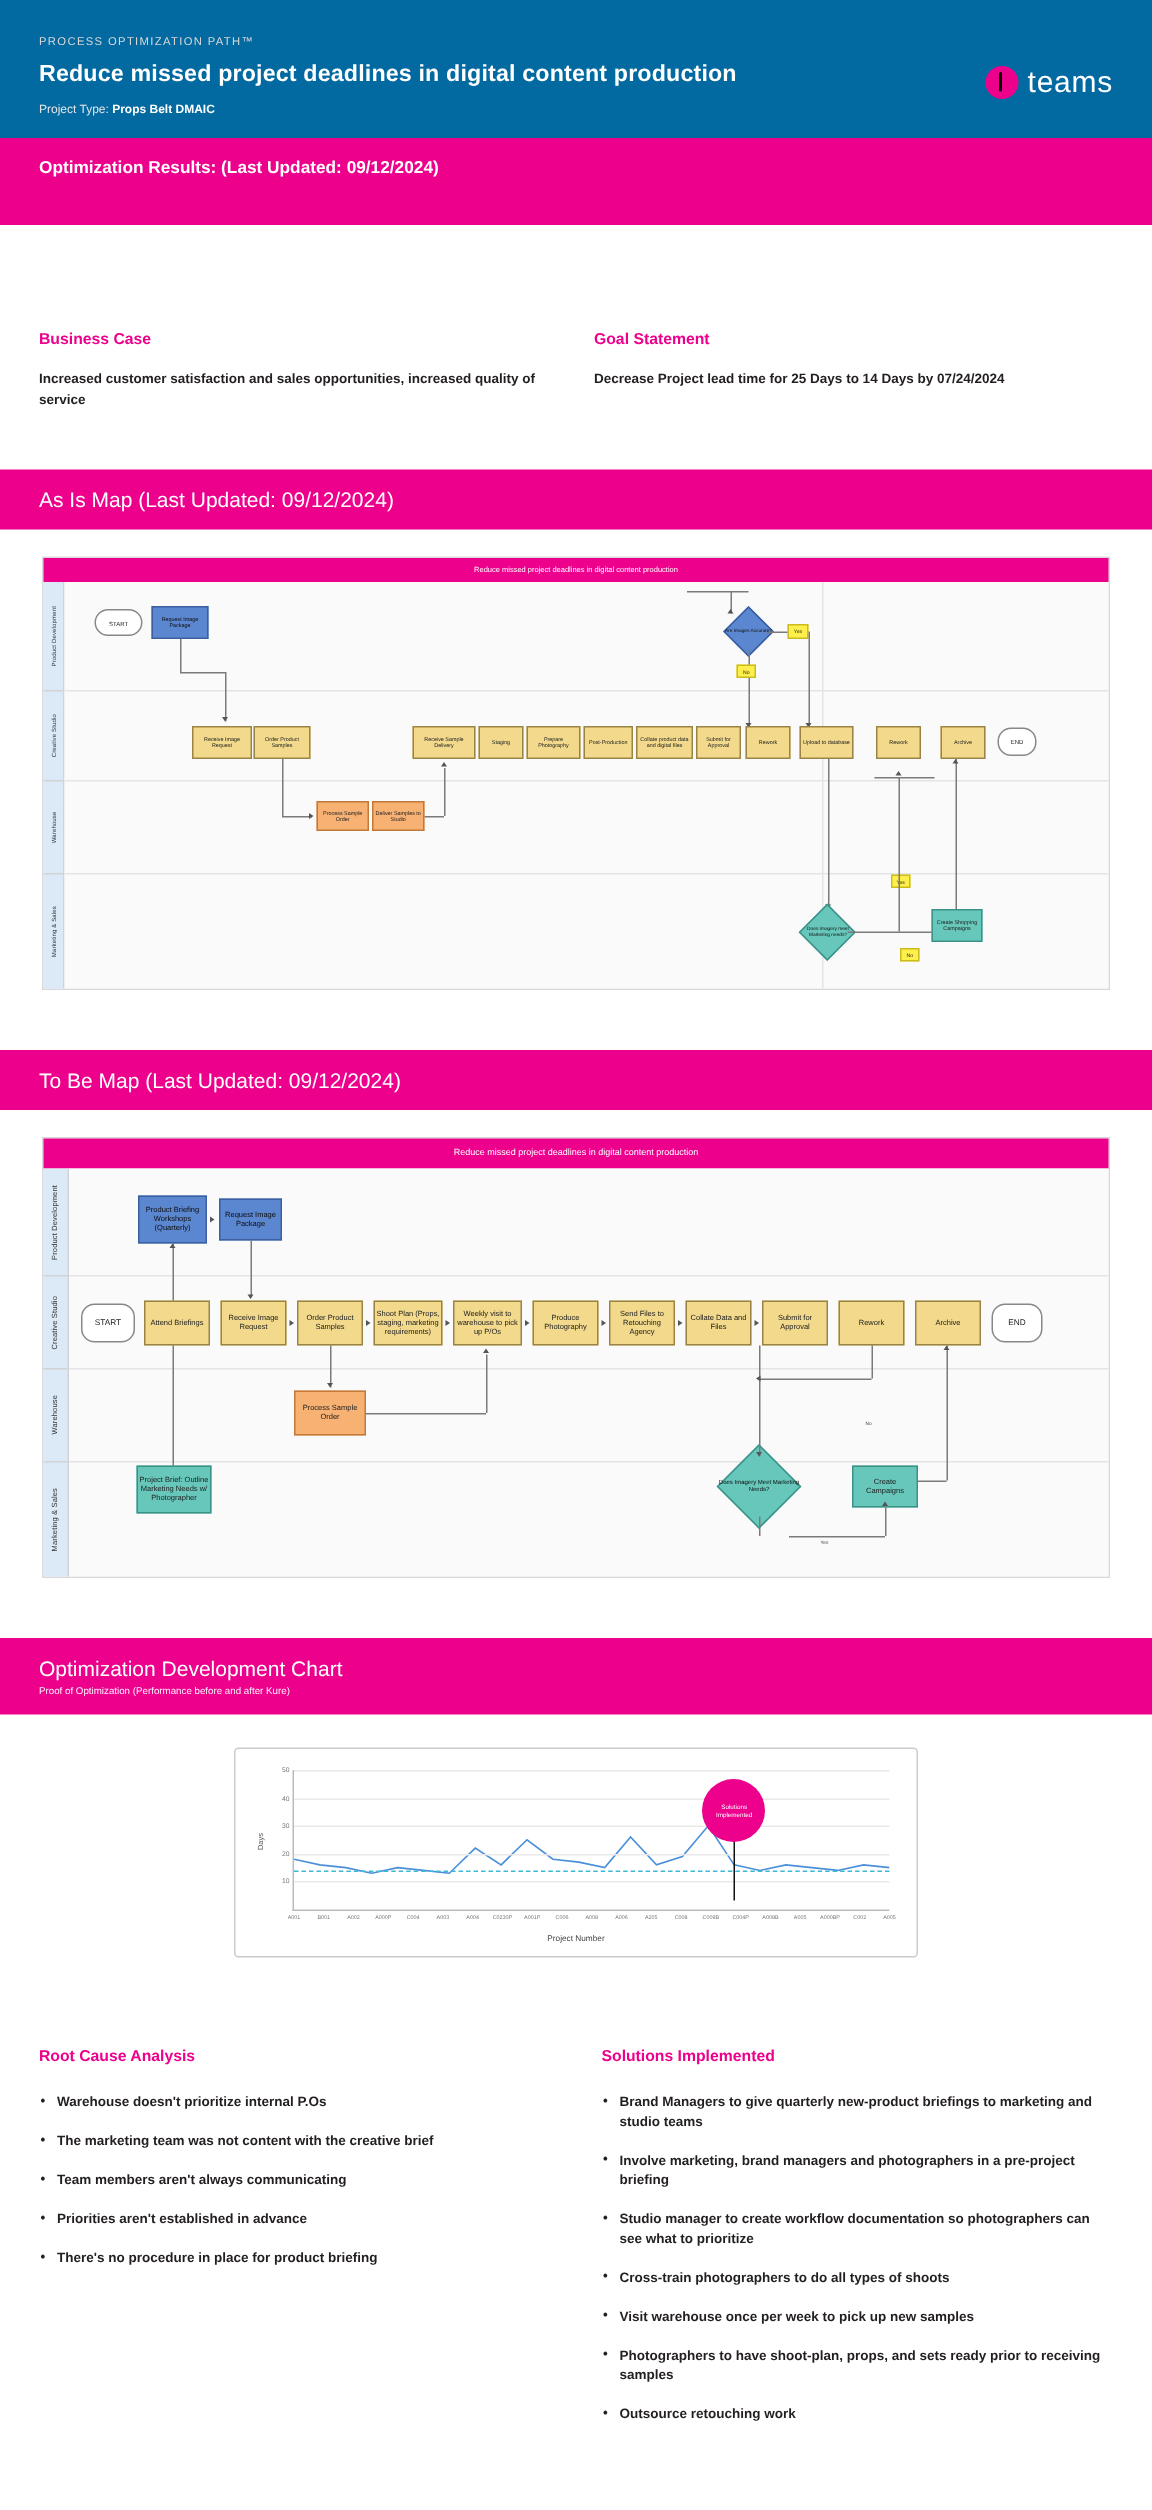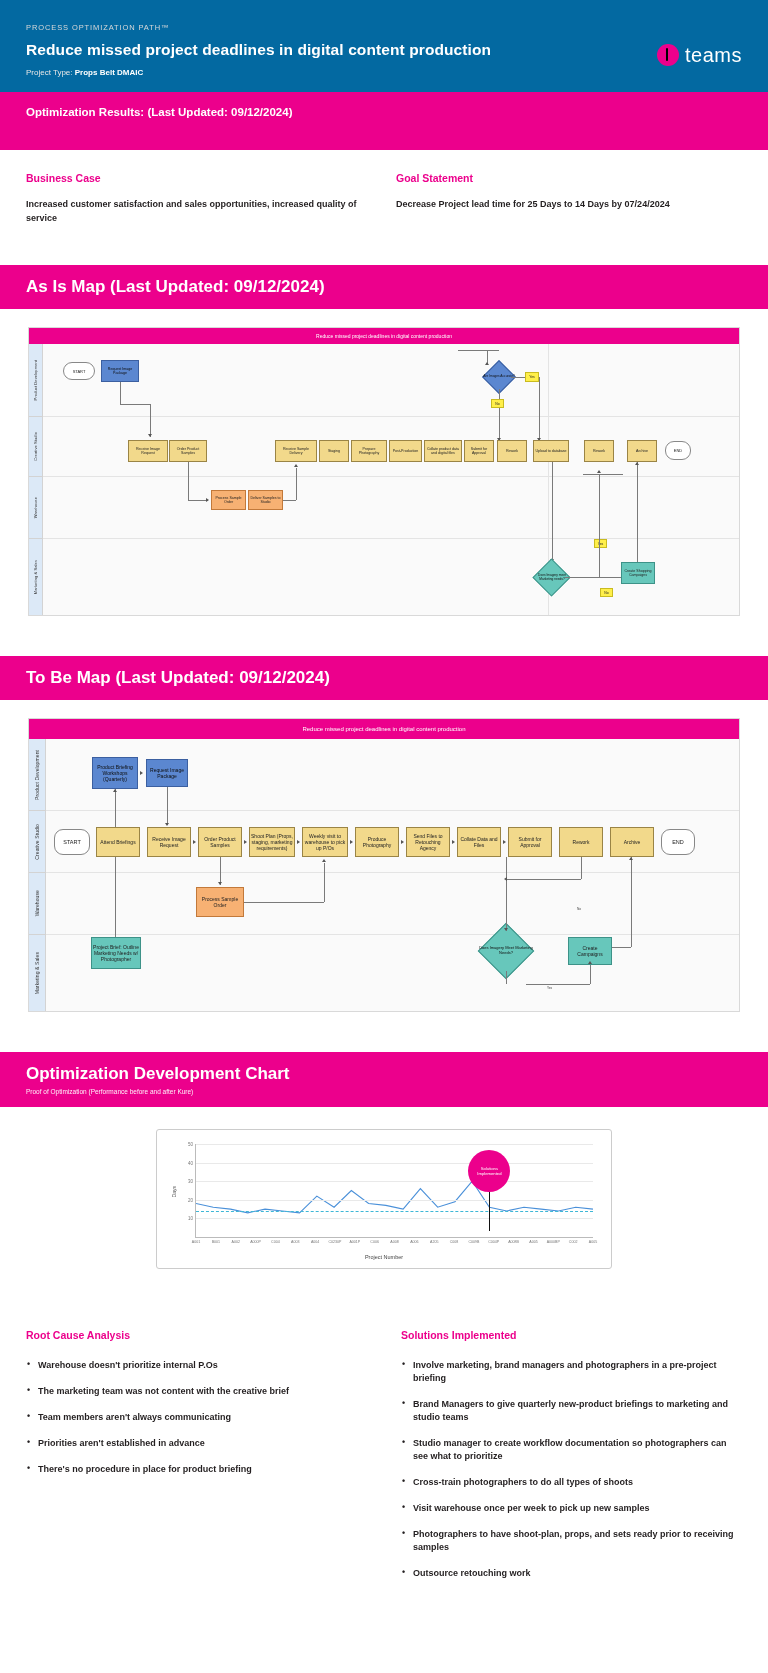--- a/index.html
+++ b/index.html
@@ -31,25 +31,25 @@
 
   
   .pink-band { background:#ec008c; color:#fff; }
   .results { padding:14px 26px 18px 26px; }
   .results h2 { margin:0 0 14px 0; font-size:11.5px; font-weight:bold; }
   .results li { list-style:none; font-size:9px; position:relative; padding-left:11px; line-height:1.5; }
   .results li:before{ content:"•"; position:absolute; left:0; top:-1px; }
   .results ul { margin:0; padding:0; }
 
   .section-title-band { padding:12px 26px; }
-  .section-title-band h2 { margin:0; font-size:17px; font-weight:bold; }
+  .section-title-band h2 { margin:0; font-size:14px; font-weight:normal; }
   .section-title-band .sub { font-size:6.5px; margin-top:4px; opacity:.95; }
 
   
-  .cols { display:flex; padding:22px 26px 40px 26px; gap:24px; }
+  .cols { display:flex; padding:22px 26px 40px 26px; gap:24px;margin-top:48px; }
   .col { flex:1; }
   .col h3 { color:#ec008c; font-size:10.5px; margin:0 0 14px 0; font-weight:bold; }
   .col p { font-size:9px; margin:0; line-height:1.5; font-weight:bold; }
 
   
   .map-wrap { padding:18px 28px 40px 28px; }
   .map-frame { border:1px solid #d9d9d9; background:#fafafa; }
   .map-title { background:#ec008c; color:#fff; text-align:center; font-size:5px; padding:5px 0; }
   .lanes { display:flex; }
   .lane-labels { width:14px; background:#dce9f7; border-right:1px solid #d3d3d3; }
@@ -398,22 +398,22 @@
           <li>Warehouse doesn't prioritize internal P.Os</li>
           <li>The marketing team was not content with the creative brief</li>
           <li>Team members aren't always communicating</li>
           <li>Priorities aren't established in advance</li>
           <li>There's no procedure in place for product briefing</li>
         </ul>
     </div>
     <div class="bcol">
       <h3>Solutions Implemented</h3>
       <ul id="solutions-list">
+          <li>Brand Managers to give quarterly new-product briefings to marketing and studio teams</li>
           <li>Involve marketing, brand managers and photographers in a pre-project briefing</li>
-          <li>Brand Managers to give quarterly new-product briefings to marketing and studio teams</li>
           <li>Studio manager to create workflow documentation so photographers can see what to prioritize</li>
           <li>Cross-train photographers to do all types of shoots</li>
           <li>Visit warehouse once per week to pick up new samples</li>
           <li>Photographers to have shoot-plan, props, and sets ready prior to receiving samples</li>
           <li>Outsource retouching work</li>
         </ul>
     </div>
   </div>
 
 </div>

